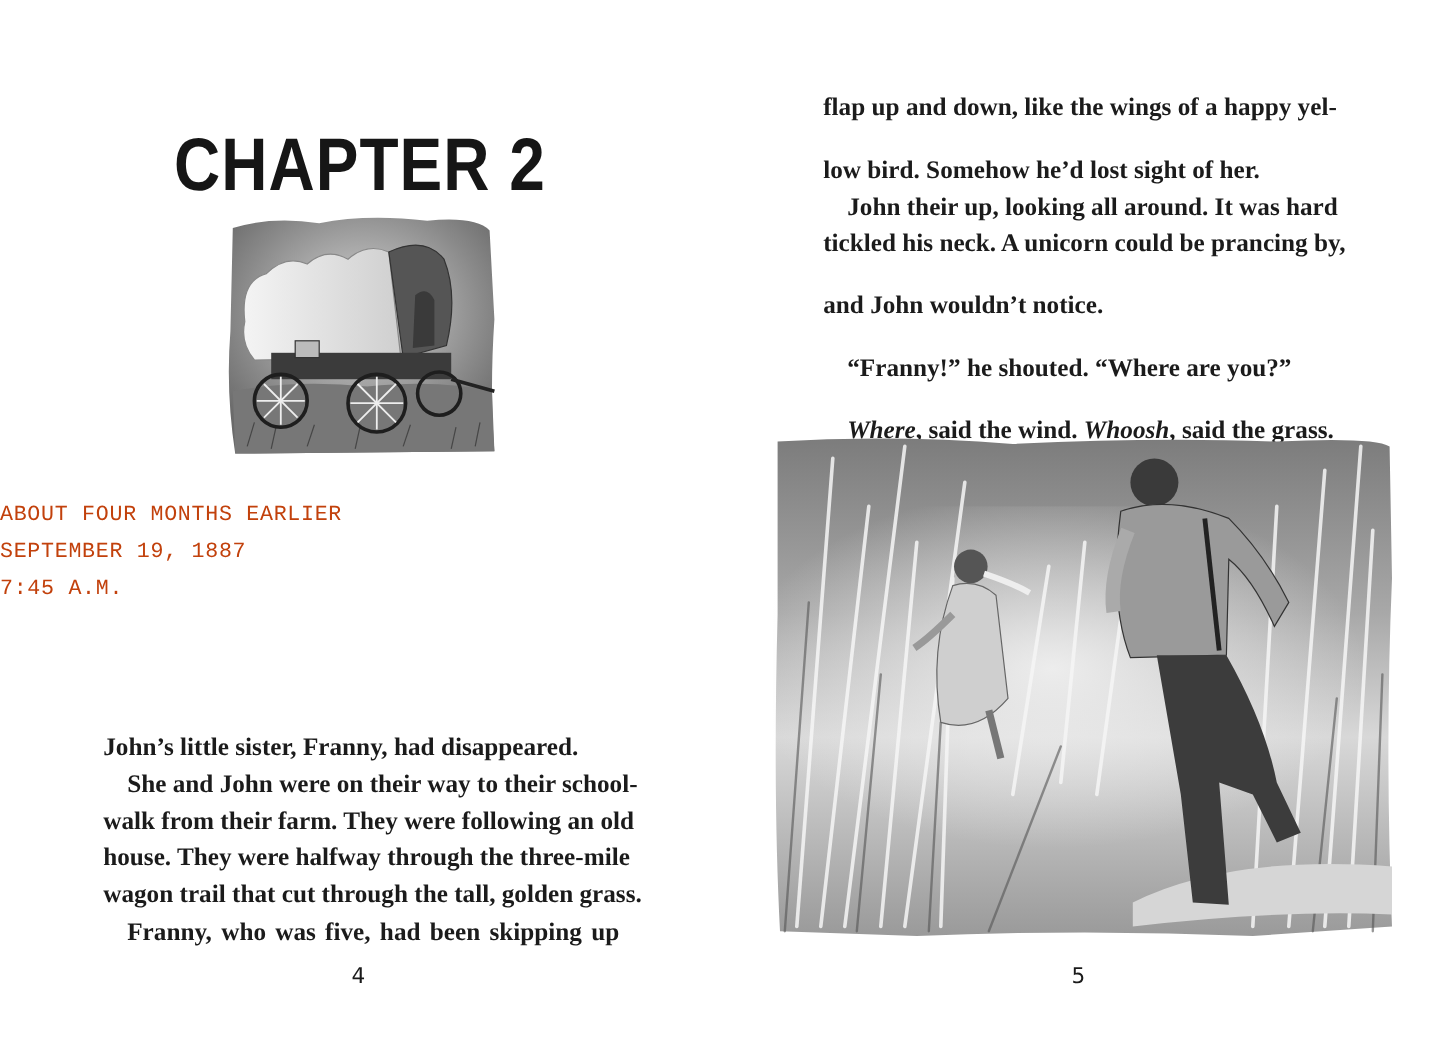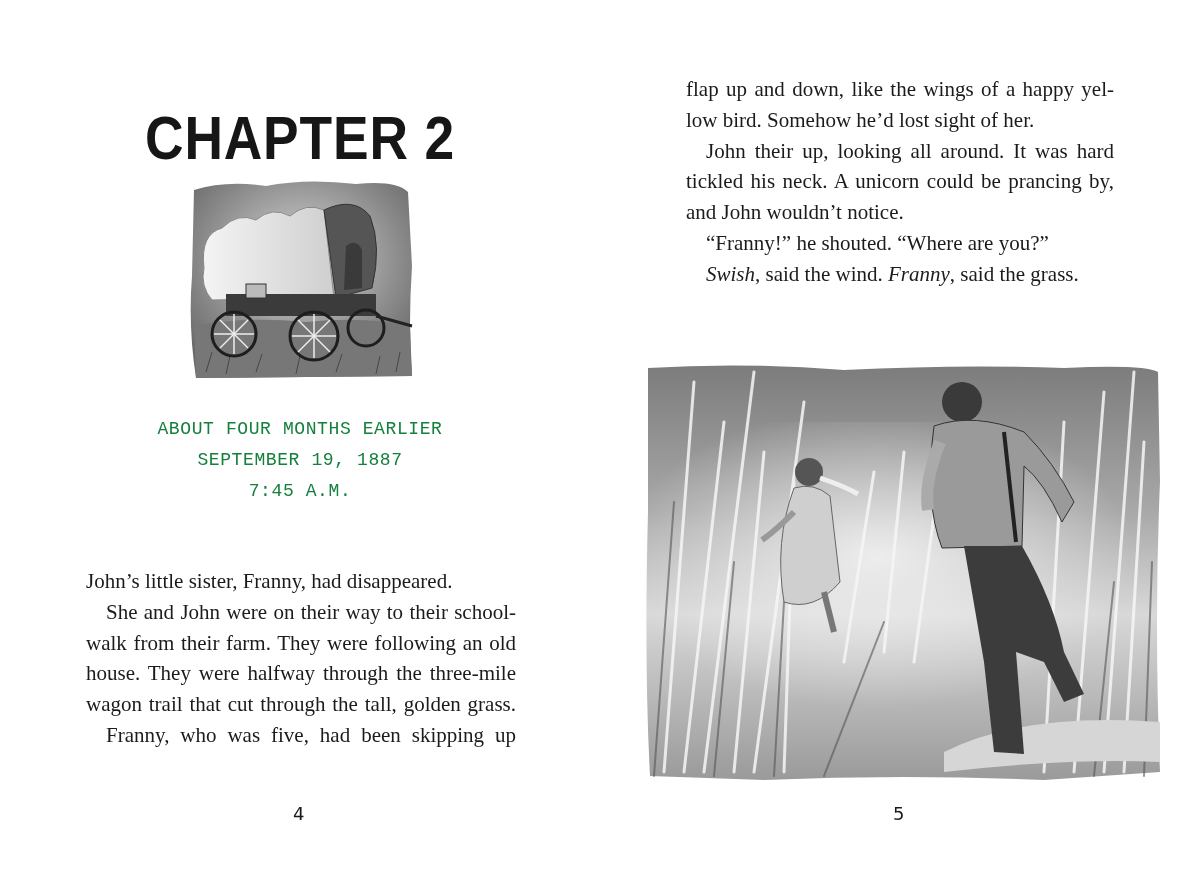--- a/index.html
+++ b/index.html
@@ -15,34 +15,34 @@
       color: #161616; line-height: 72px;
     }
 
     .illus { position: absolute; overflow: hidden; }
     .illus svg { display: block; width: 100%; height: 100%; }
 
     .wagon-illus { left: 186px; top: 176px; width: 228px; height: 206px; }
     .prairie-illus { left: 644px; top: 362px; width: 518px; height: 422px; }
 
     .dateline {
-      position: absolute; left: 0; width: 600px; top: 414px; text-align: center;
+      position: absolute; left: 0; width: 600px; top: 414px; 
       font-family: "Liberation Mono", monospace; font-size: 18px; line-height: 31px;
-      letter-spacing: 0.6px; color: #15803d;
+      letter-spacing: 0.6px; color: #c2410c;
     }
     .dateline div { white-space: pre; }
 
     .body-text {
       position: absolute; font-family: "Liberation Serif", serif; font-size: 21px;
-      line-height: 30.8px; color: #1b1b1b; text-align: justify;
+      line-height: 30.8px; color: #1b1b1b; text-align: justify; font-weight: bold;
     }
     .body-text .ln { display: block; height: 30.8px; white-space: nowrap; text-align-last: justify; }
-    .body-text .ln.last { text-align-last: left; }
+    .body-text .ln.last { text-align-last: left; margin-top: 21px; }
     .body-text .ln.indent { padding-left: 20px; }
-    .left-text { left: 86px; top: 566px; width: 430px; }
+    .left-text { left: 86px; top: 586px; width: 430px; }
     .right-text { left: 686px; top: 74px; width: 428px; }
 
     .page-number {
       position: absolute; top: 803px; font-family: "DejaVu Sans", sans-serif; font-size: 18px;
       color: #1a1a1a;
     }
     .pn-left { left: 293px; }
     .pn-right { left: 893px; }
   </style>
 </head>
@@ -122,21 +122,21 @@
 
 <div class="page page-right"></div>
 
 <div class="body-text right-text">
   <span class="ln">flap up and down, like the wings of a happy yel-</span>
   <span class="ln last">low bird. Somehow he’d lost sight of her.</span>
   <span class="ln indent">John their up, looking all around. It was hard</span>
   <span class="ln">tickled his neck. A unicorn could be prancing by,</span>
   <span class="ln last">and John wouldn’t notice.</span>
   <span class="ln last indent">“Franny!” he shouted. “Where are you?”</span>
-  <span class="ln last indent"><i>Swish</i><span>, said the wind. </span><i>Franny</i><span>, said the grass.</span></span>
+  <span class="ln last indent"><i>Where</i><span>, said the wind. </span><i>Whoosh</i><span>, said the grass.</span></span>
 </div>
 
 <div class="illus prairie-illus">
   <svg viewBox="0 0 518 422" xmlns="http://www.w3.org/2000/svg">
     <defs>
       <linearGradient id="psky" x1="0" y1="0" x2="0" y2="1">
         <stop offset="0%" stop-color="#7c7c7c"></stop>
         <stop offset="35%" stop-color="#a8a8a8"></stop>
         <stop offset="60%" stop-color="#d8d8d8"></stop>
         <stop offset="100%" stop-color="#9a9a9a"></stop>

